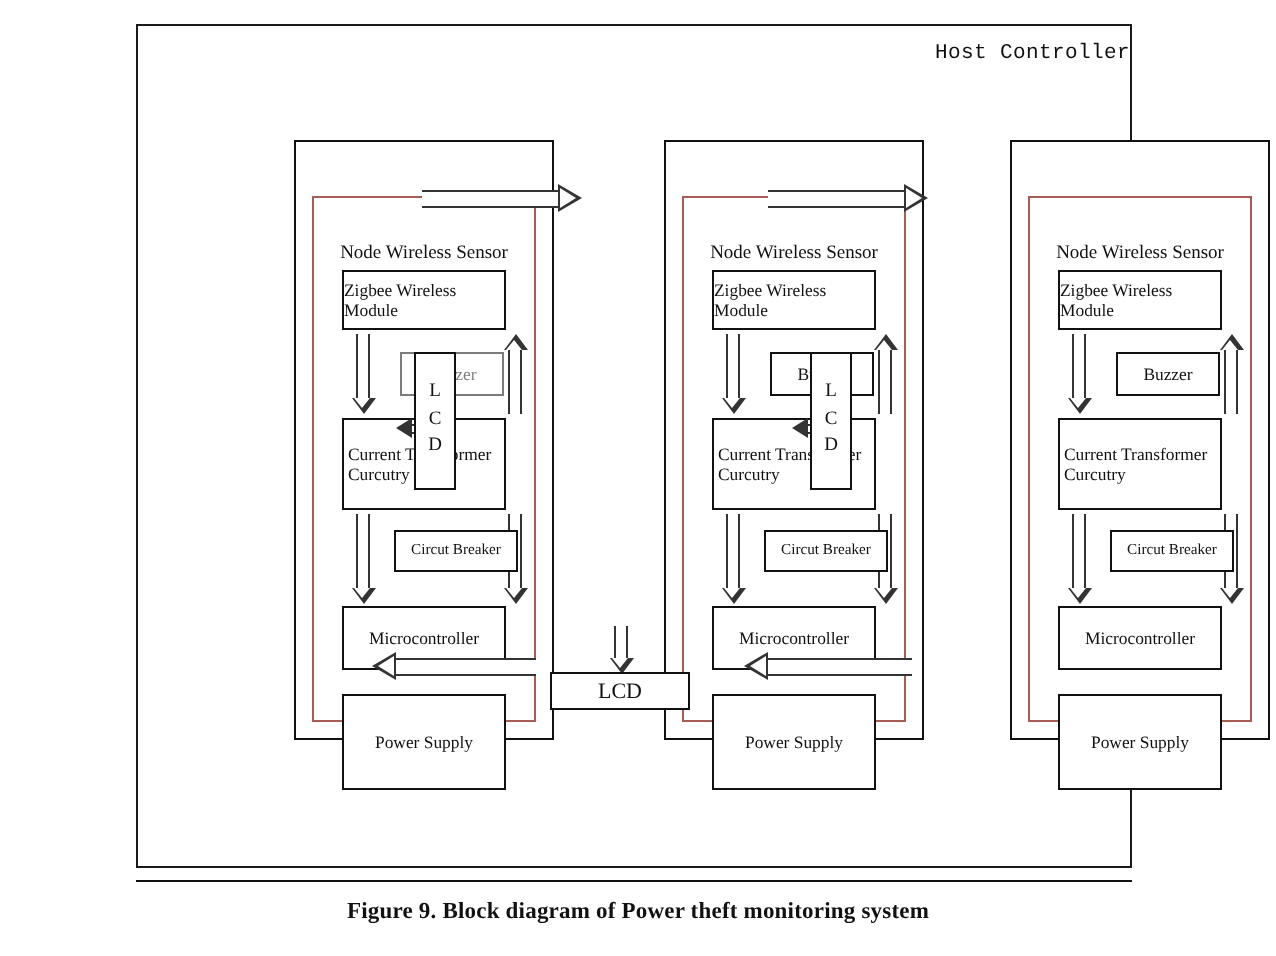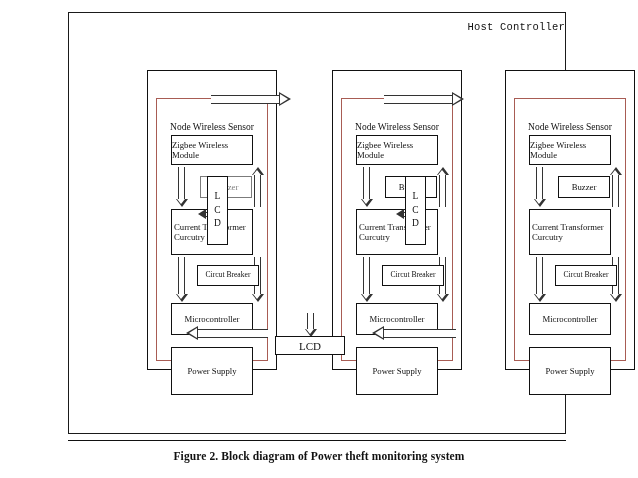--- a/index.html
+++ b/index.html
@@ -317,13 +317,13 @@
     <span class="shaft"></span>
       <span class="head"></span>
   </div>
   <div id="lcd-bottom">
     <span>LCD</span>
   </div>
 
 </div>
 
 <div id="caption-rule"></div>
-<div id="figure-caption">Figure 2. Block diagram of Power theft monitoring system</div>
+<div id="figure-caption">Figure 9. Block diagram of Power theft monitoring system</div>
 
 </body></html>

